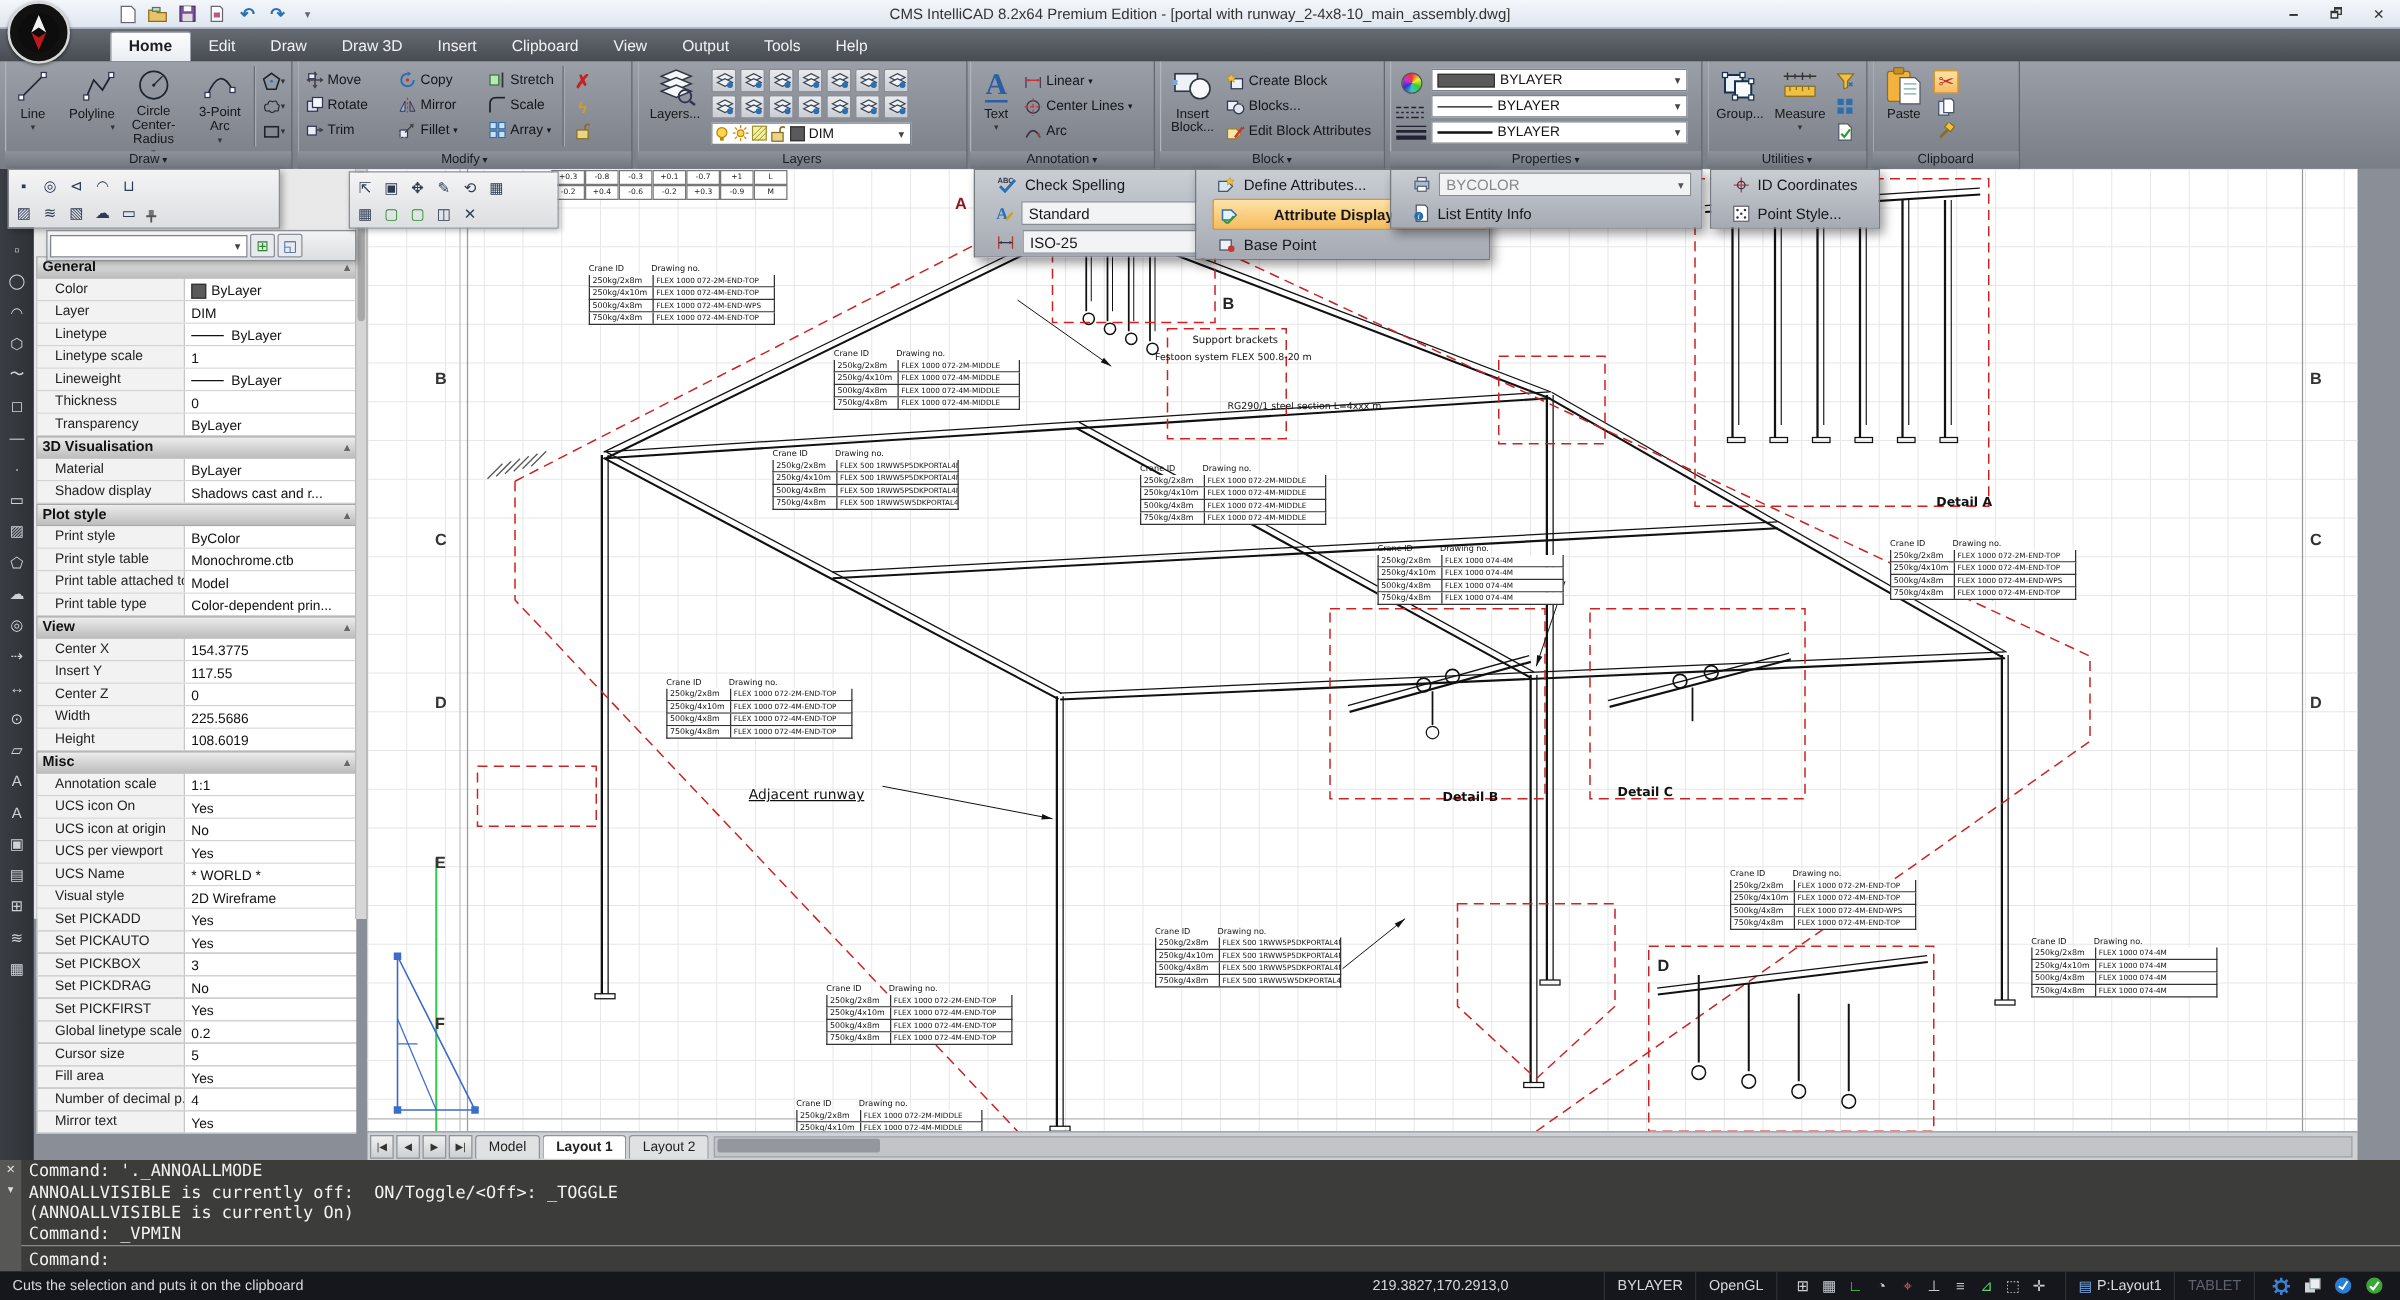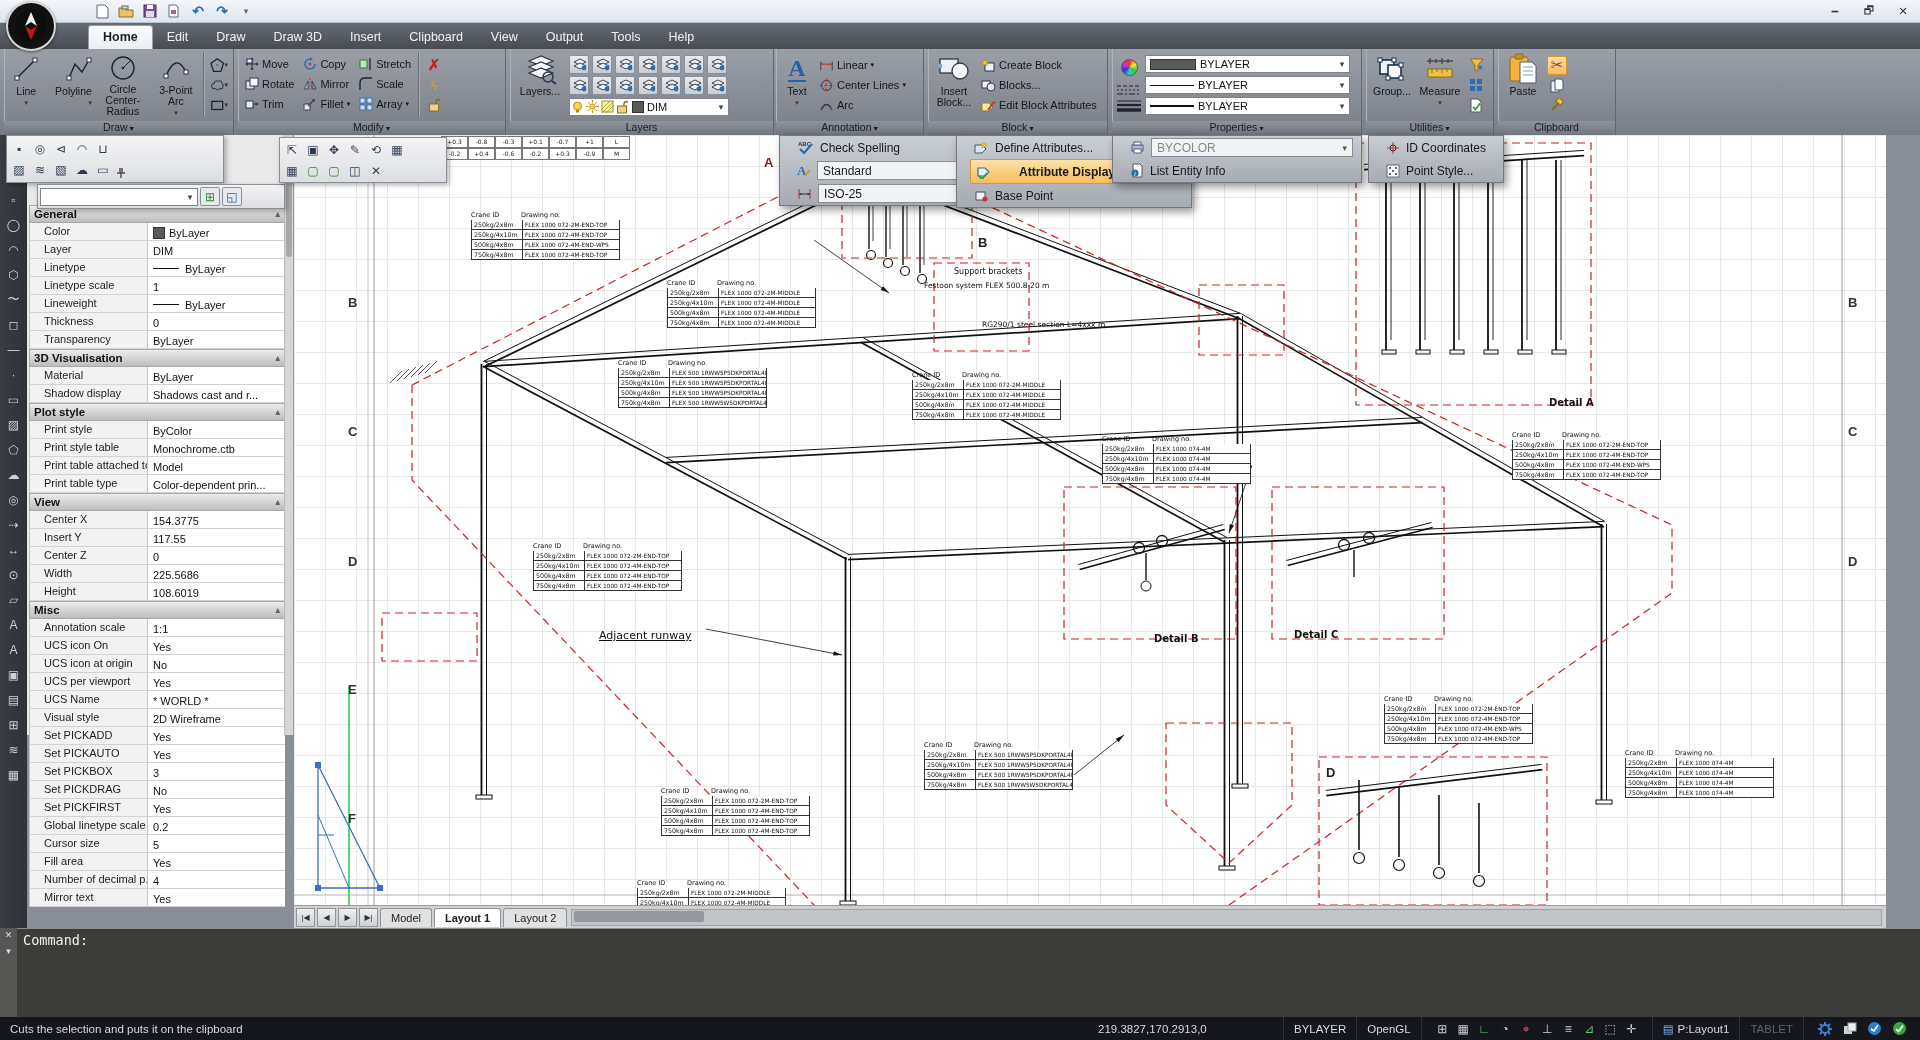--- a/index.html
+++ b/index.html
@@ -141,20 +141,21 @@
         <div class="qbtn">
           <span style="color:#2a6fb0;font-weight:bold;font-size:14px;">↶</span>
         </div>
         <div class="qbtn">
           <span style="color:#2a6fb0;font-weight:bold;font-size:14px;">↷</span>
         </div>
         <div class="qbtn">
           <span style="color:#667;font-size:9px;">▾</span>
         </div>
       </div>
+    <div id="wintitle">CMS IntelliCAD 8.2x64 Premium Edition  - [portal with runway_2-4x8-10_main_assembly.dwg]</div>
     <div id="winbtns">
       <div class="wbtn">🗕</div>
       <div class="wbtn">🗗</div>
       <div class="wbtn">✕</div>
     </div>
   </div>
   <div id="logo">
     <svg width="34" height="34" viewBox="0 0 34 34">
       <circle cx="17" cy="17" r="16" fill="#0d0d0d"></circle>
       <path d="M17 3 L23 17 L17 13 L11 17 Z" fill="#f2f2f2"></path>
@@ -242,21 +243,21 @@
                 <rect x="2" y="4" width="12" height="9" stroke="#1c2430" fill="none" stroke-width="1.4"></rect>
               </svg> 
               <span style="font-size:7px;color:#333;">▾</span>
             </span>
           </div>
         </div>
         <div class="plabel"><span>Draw</span><span style="font-size: 8px;"> ▾</span></div>
       </div>
       <div class="rpanel" style="left: 238px; width: 268px;">
         <div class="pbody">
-          <div style="display: grid; grid-template-rows: repeat(3, 20px); grid-auto-flow: column; column-gap: 4px;">
+          <div style="display: grid; grid-template-rows: repeat(3, 20px); grid-auto-flow: column; column-gap: 20px;">
             <div class="smallbtn">
               <span style="width:15px;display:inline-flex;justify-content:center;">
                 <svg width="14" height="14" viewBox="0 0 14 14">
                   <g stroke="#444" stroke-width="1.3">
                     <line x1="7" y1="1" x2="7" y2="13"></line>
                     <line x1="1" y1="7" x2="13" y2="7"></line>
                   </g>
                   <g fill="#444">
                     <path d="M7 0 L9 3 L5 3Z"></path>
                     <path d="M7 14 L9 11 L5 11Z"></path>
@@ -1651,20 +1652,24 @@
         <div class="thumb"></div>
       </div>
   </div>
 
   <div id="cmdwin">
     <div id="cmdgutter">
       <span>✕</span>
       <span style="margin-top:6px;">▾</span>
     </div>
     <div id="cmdbody">
+      <div id="cmdhist">Command: '._ANNOALLMODE
+ANNOALLVISIBLE is currently off:  ON/Toggle/&lt;Off&gt;: _TOGGLE
+(ANNOALLVISIBLE is currently On)
+Command: _VPMIN</div>
       <div id="cmdprompt">Command:</div>
     </div>
   </div>
 
   <div id="statusbar">
     <div class="sseg" style="border-right:none;">Cuts the selection and puts it on the clipboard</div>
     <div style="flex:1;"></div>
     <div class="sseg" style="width:175px;">219.3827,170.2913,0</div>
     <div class="sseg">BYLAYER</div>
     <div class="sseg">OpenGL</div>

